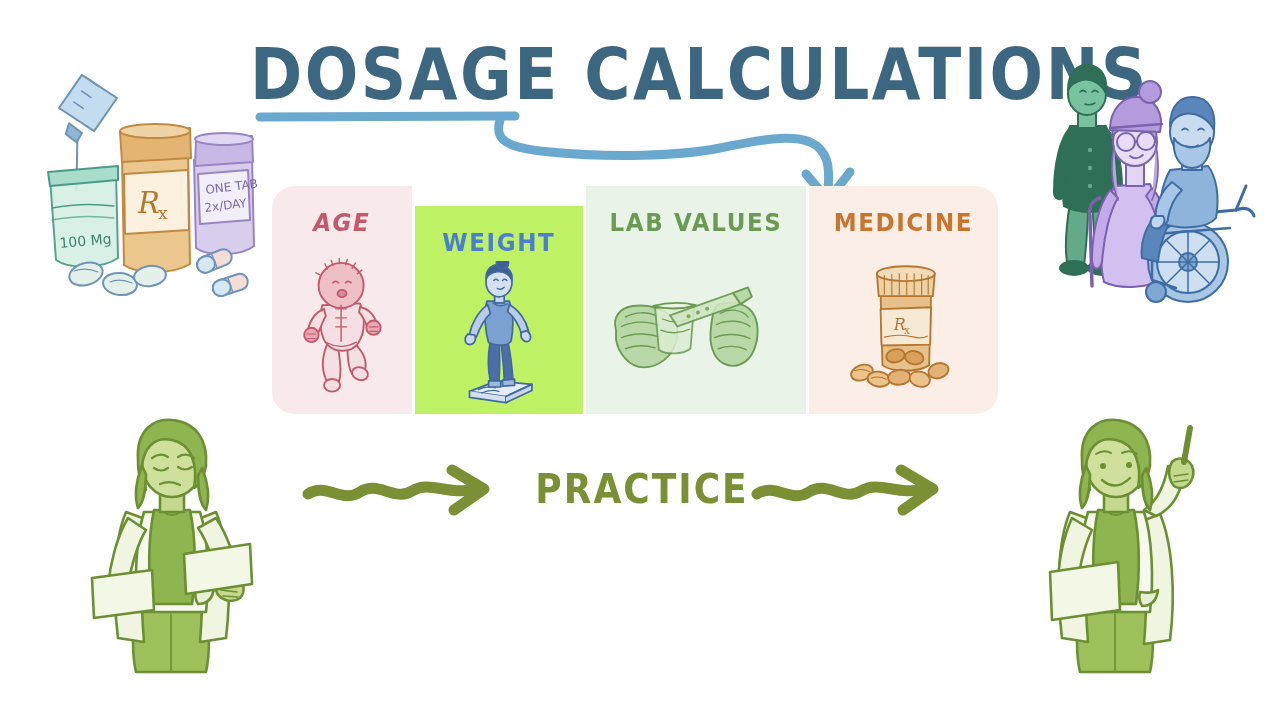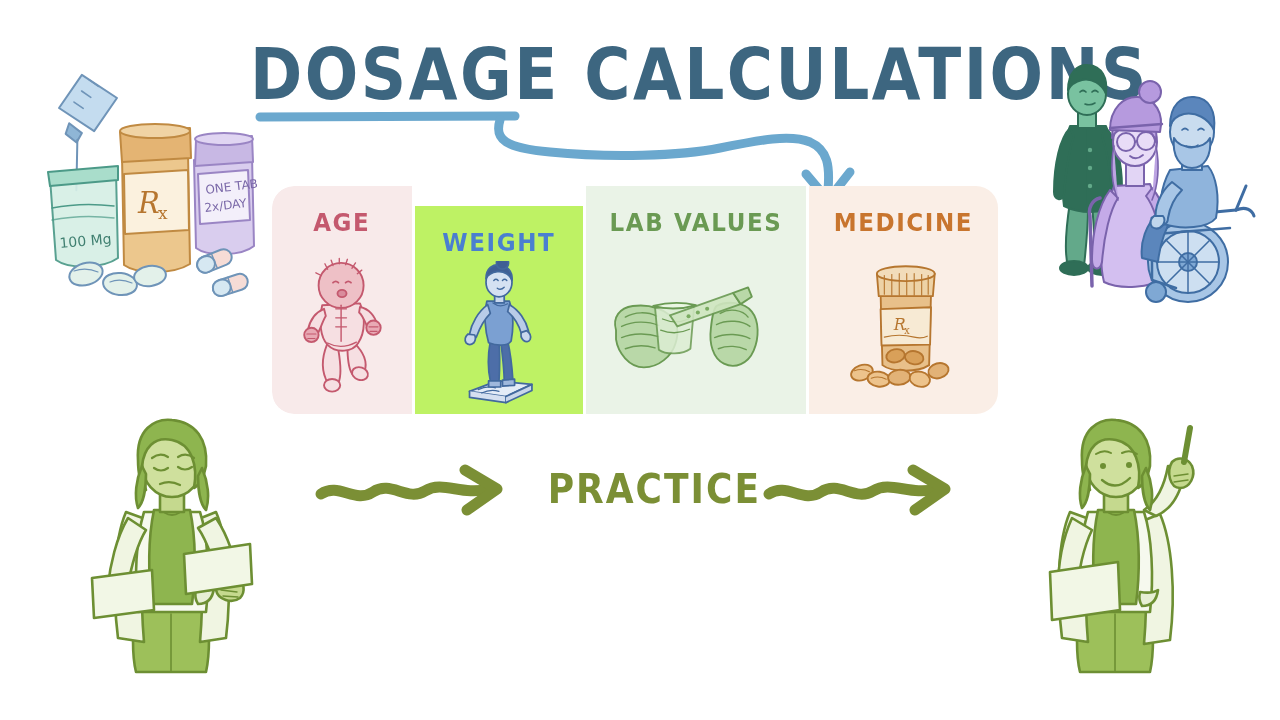--- a/index.html
+++ b/index.html
@@ -87,27 +87,27 @@
     display: flex;
     align-items: center;
     justify-content: center;
     width: 100%;
     margin-top: 2px;
   }
 
   
   #practice-row {
     position: absolute;
-    left: 256px;
+    left: 272px;
     top: 452px;
     width: 740px;
     height: 72px;
     display: flex;
     align-items: center;
-    justify-content: flex-end;
+    justify-content: center;
   }
   #practice-label {
     font-family: "DejaVu Sans", sans-serif;
     font-size: 36px;
     font-weight: 700;
     letter-spacing: 2px;
     color: #7b8f35;
     white-space: nowrap;
     transform: scaleY(1.12);
   }
@@ -159,21 +159,21 @@
                  C 360 54, 430 52, 470 44
                  C 510 36, 540 30, 560 38
                  C 578 46, 580 62, 578 86"></path>
       </g>
       <path d="M 556 70 L 578 96 L 600 68" fill="none" stroke="#6ba8ce" stroke-width="9" stroke-linecap="round" stroke-linejoin="round"></path>
     </svg>
   </div>
 
   <div id="category-strip">
 
-    <div class="category-panel" style="width:143px; background:#f8eaea; border-top-left-radius:22px; border-bottom-left-radius:22px;">
+    <div class="category-panel" style="width:143px; background:#f8eaea; border-top-left-radius:22px; border-bottom-left-radius:22px;font-style:italic;">
       <div class="cat-label" style="color:#c4596e;">AGE</div>
       <div class="cat-art">
         <svg viewBox="0 0 120 160" width="108" height="144">
           <g stroke="#c4596e" stroke-width="2.1" stroke-linecap="round" stroke-linejoin="round" fill="#f6dfe2">
 
             <path d="M46 96 C38 112, 36 126, 42 140 C45 148, 52 150, 56 144 C60 136, 58 120, 56 108 Z"></path>
             <path d="M70 96 C80 106, 88 116, 86 128 C85 136, 76 140, 71 134 C66 126, 66 110, 66 102 Z"></path>
 
             <ellipse cx="49" cy="147" rx="9" ry="7"></ellipse>
             <ellipse cx="80" cy="134" rx="9" ry="7" transform="rotate(18 80 134)"></ellipse>

